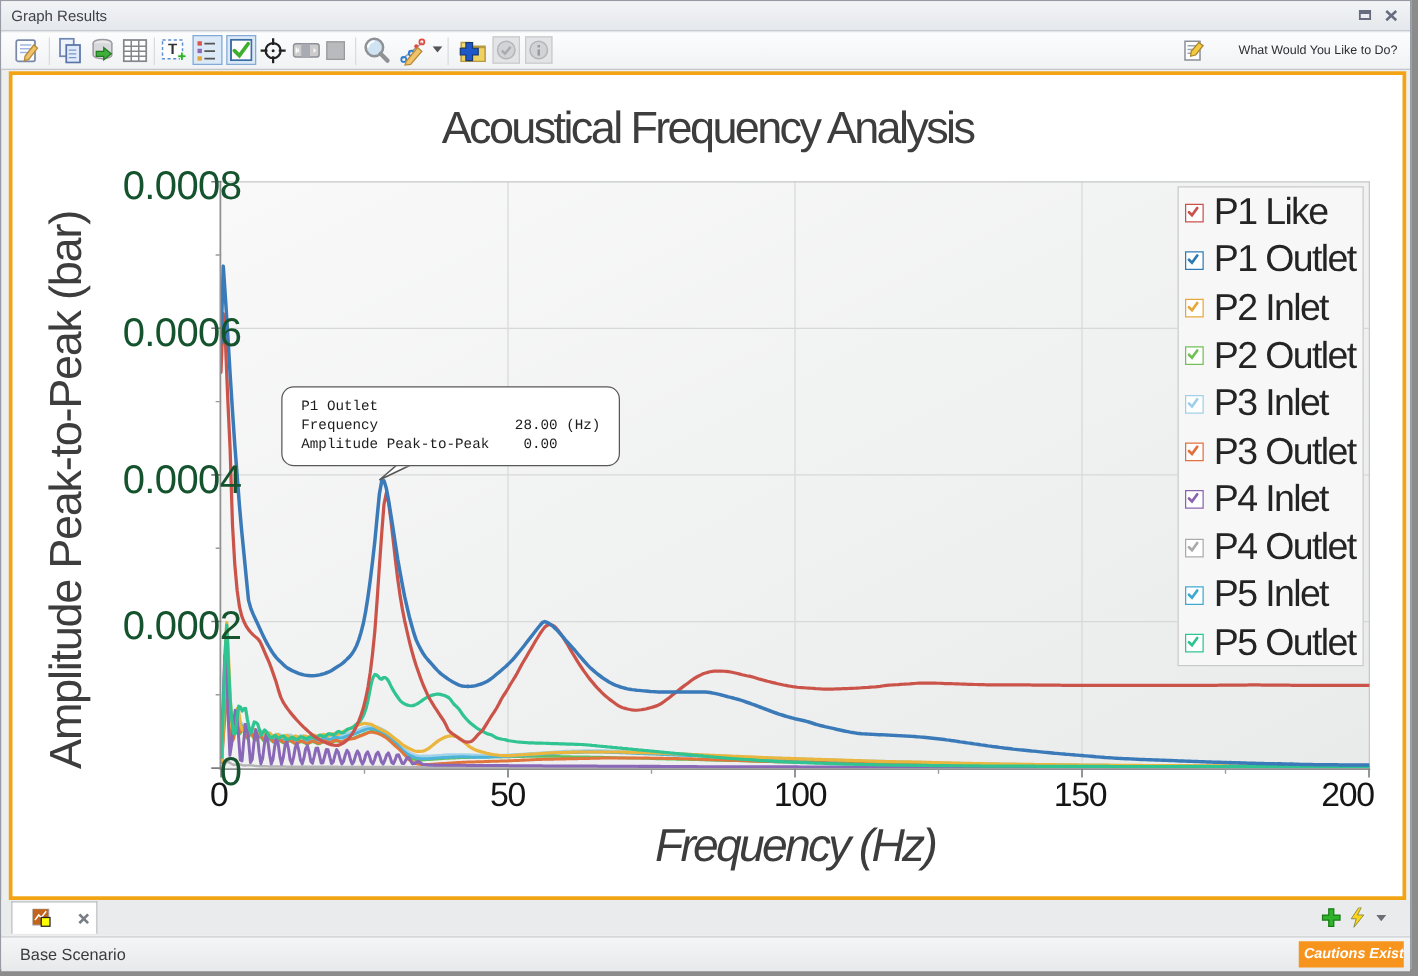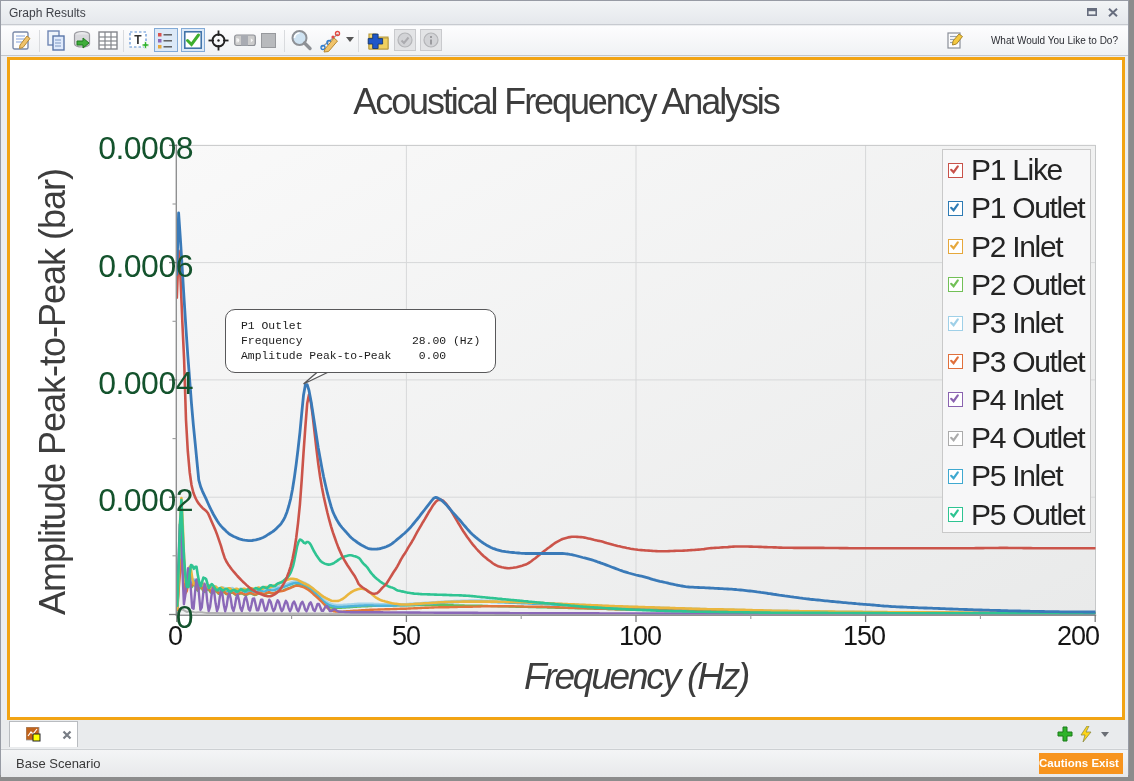--- a/index.html
+++ b/index.html
@@ -44,21 +44,21 @@
 
 #tabbar { position:absolute; left:0; top:719px; width:1127px; height:28px;
   background:#e9ebed; }
 #tab { position:absolute; left:8px; top:1px; width:69px; height:26px;
   background:#fff; border:1px solid #b9bcc0; border-bottom:none; }
 #statusbar { position:absolute; left:0; top:748px; width:1127px; height:28px;
   background:linear-gradient(#f4f5f6,#e7e9eb); border-top:1px solid #cdd0d3; }
 #statusbar .s { position:absolute; left:15px; top:6px; font-size:13px; color:#3a3a3a; }
 #cautions { position:absolute; right:5px; top:3px; width:84px; height:21px;
   background:#f7941e; color:#fff; font-size:11.5px; font-weight:bold;
-  text-align:left; line-height:21px; }
+  text-align:right; line-height:21px;font-style:italic; }
 </style>
 </head>
 <body>
 <div id="win">
   <div id="titlebar">
     <div class="t">Graph Results</div>
     <svg class="winbtn" style="right:31px;width:10px;height:8px" viewBox="0 0 10 8">
       <rect x="0.8" y="0.8" width="8.4" height="6.4" fill="none" stroke="#676d7e" stroke-width="1.6"></rect>
       <rect x="0.8" y="0.8" width="8.4" height="2.4" fill="#676d7e"></rect>
     </svg>

